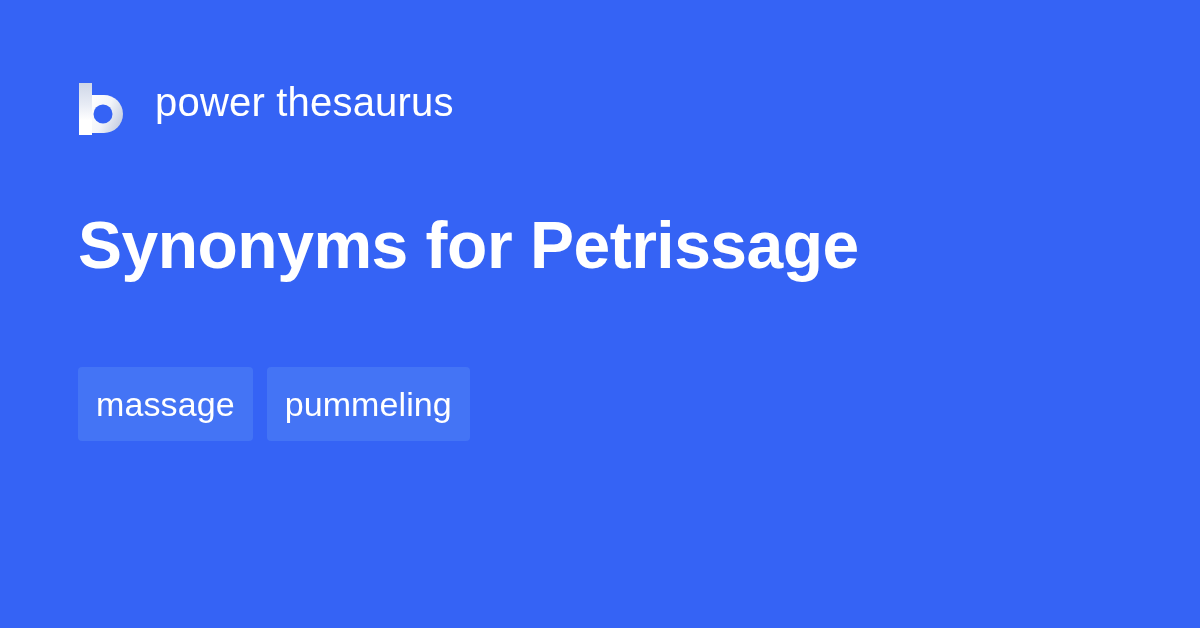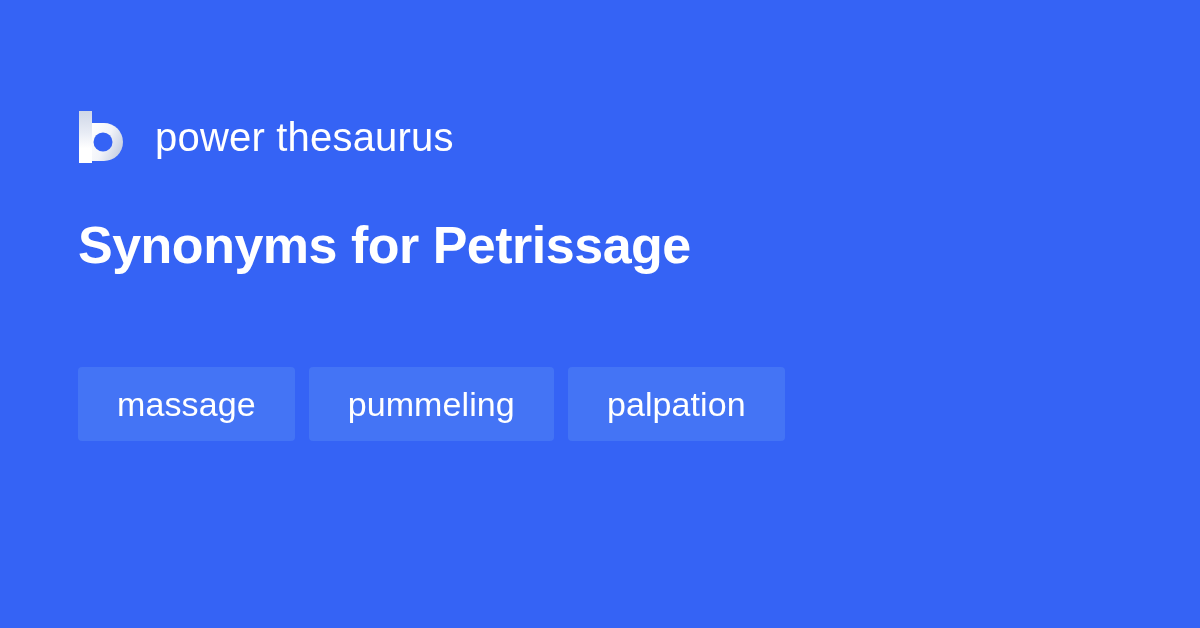--- a/index.html
+++ b/index.html
@@ -22,23 +22,21 @@
     box-sizing: border-box;
     overflow: hidden;
   }
 
   
   .brand {
     position: absolute;
     left: 78px;
     top: 82px;
     display: flex;
-    align-items: center;
     height: 58px;
-    margin-top: 26px;
   }
 
   .logo-mark {
     width: 52px;
     height: 54px;
     display: block;
     flex: 0 0 auto;
   }
 
   .brand-name {
@@ -49,21 +47,21 @@
     color: #ffffff;
     letter-spacing: 0.2px;
     white-space: nowrap;
   }
 
   
   .headline {
     position: absolute;
     left: 78px;
     top: 198px;
-    font-size: 52px;
+    font-size: 66px;
     line-height: 94px;
     font-weight: 700;
     color: #ffffff;
     letter-spacing: -0.5px;
     white-space: nowrap;
     margin: 0;
   }
 
   
   .chips {
@@ -72,21 +70,21 @@
     top: 367px;
     width: 1050px;
     display: flex;
     flex-wrap: wrap;
     gap: 22px 14px;
   }
 
   .chip {
     height: 74px;
     box-sizing: border-box;
-    padding: 0 39px;
+    padding: 0 18px;
     background: #4474f5;
     border-radius: 4px;
     display: flex;
     align-items: center;
     justify-content: center;
     font-size: 34px;
     line-height: 1;
     font-weight: 400;
     color: #ffffff;
     white-space: nowrap;
@@ -120,16 +118,15 @@
       <circle cx="25" cy="32" r="9.5" fill="#3563f5"></circle>
     </svg>
     <span class="brand-name">power thesaurus</span>
   </div>
 
   <h1 class="headline">Synonyms for Petrissage</h1>
 
   <div class="chips">
     <span class="chip">massage</span>
     <span class="chip">pummeling</span>
-    <span class="chip">palpation</span>
   </div>
 
 </div>
 
 </body></html>

